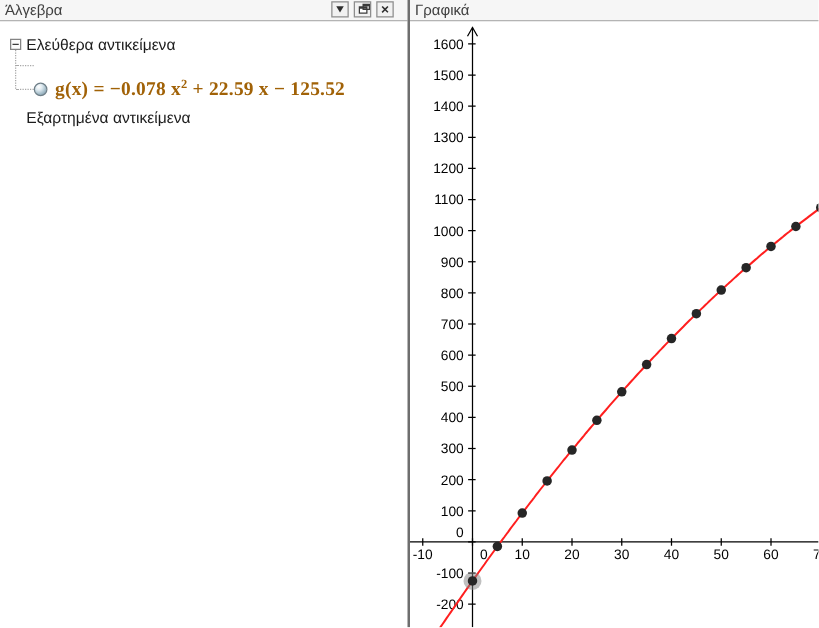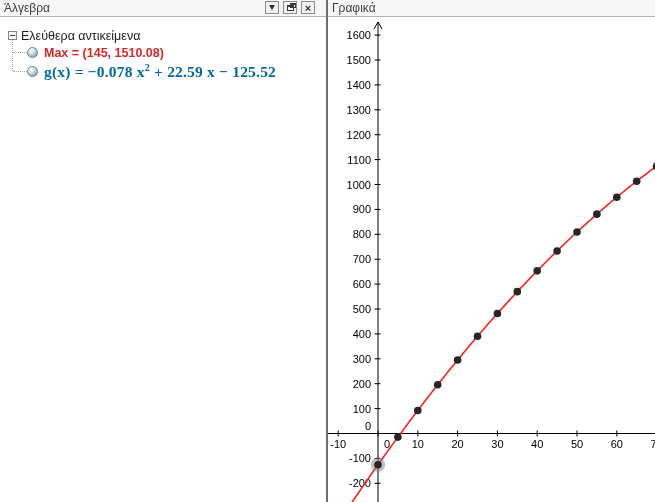--- a/index.html
+++ b/index.html
@@ -68,30 +68,29 @@
       <div class="minus"></div>
     </div>
     <div class="tree-row" style="left:21px;top:28px;height:16px;text-align:right;">
       <span class="tree-label">Ελεύθερα αντικείμενα</span>
     </div>
 
     <div class="dotline-v"></div>
     <div class="dotline-h" style="left:13px;top:52px;"></div>
     <div class="dotline-h" style="left:13px;top:71px;"></div>
 
-    <div class="tree-row" style="left:27px;top:46px;height:13px;">
-      <span class="marble"></span>
-      <span class="item-red" style="margin-left:6px;color:#d62a2a;">Max = (145, 1510.08)</span>
-    </div>
 
     <div class="tree-row" style="left:27px;top:64px;height:15px;">
       <span class="marble"></span>
-      <span class="formula" style="margin-left:6px;color:#0369a1;"><span>g(x)</span><span> = </span><span>−0.078 x</span><sup>2</sup><span> + 22.59 x − 125.52</span></span>
+      <span class="formula" style="margin-left:6px;color:#a16207;"><span>g(x)</span><span> = </span><span>−0.078 x</span><sup>2</sup><span> + 22.59 x − 125.52</span></span>
     </div>
 
+    <div class="tree-row" style="left:21px;top:86px;height:16px;">
+      <span class="tree-label">Εξαρτημένα αντικείμενα</span>
+    </div>
   </div>
 
   <div id="splitter"></div>
 
   <div id="graphics">
     <div class="panel-header">
       <span class="panel-title">Γραφικά</span>
     </div>
     <svg id="graph-canvas" viewBox="0 0 327 485" xmlns="http://www.w3.org/2000/svg">
         <line x1="46.5" y1="466.3" x2="52.5" y2="466.3" stroke="#000000" stroke-width="1"></line>

